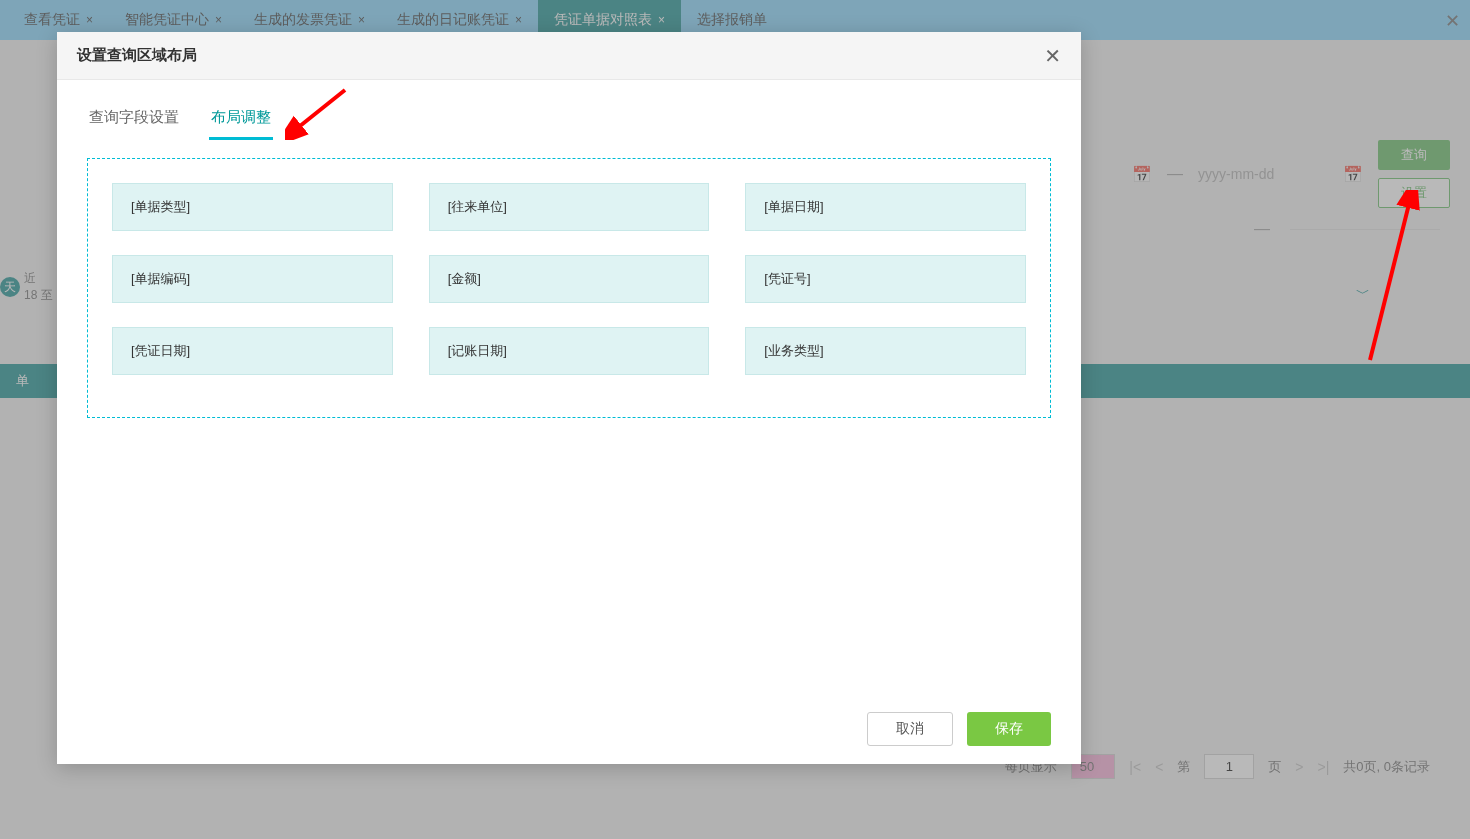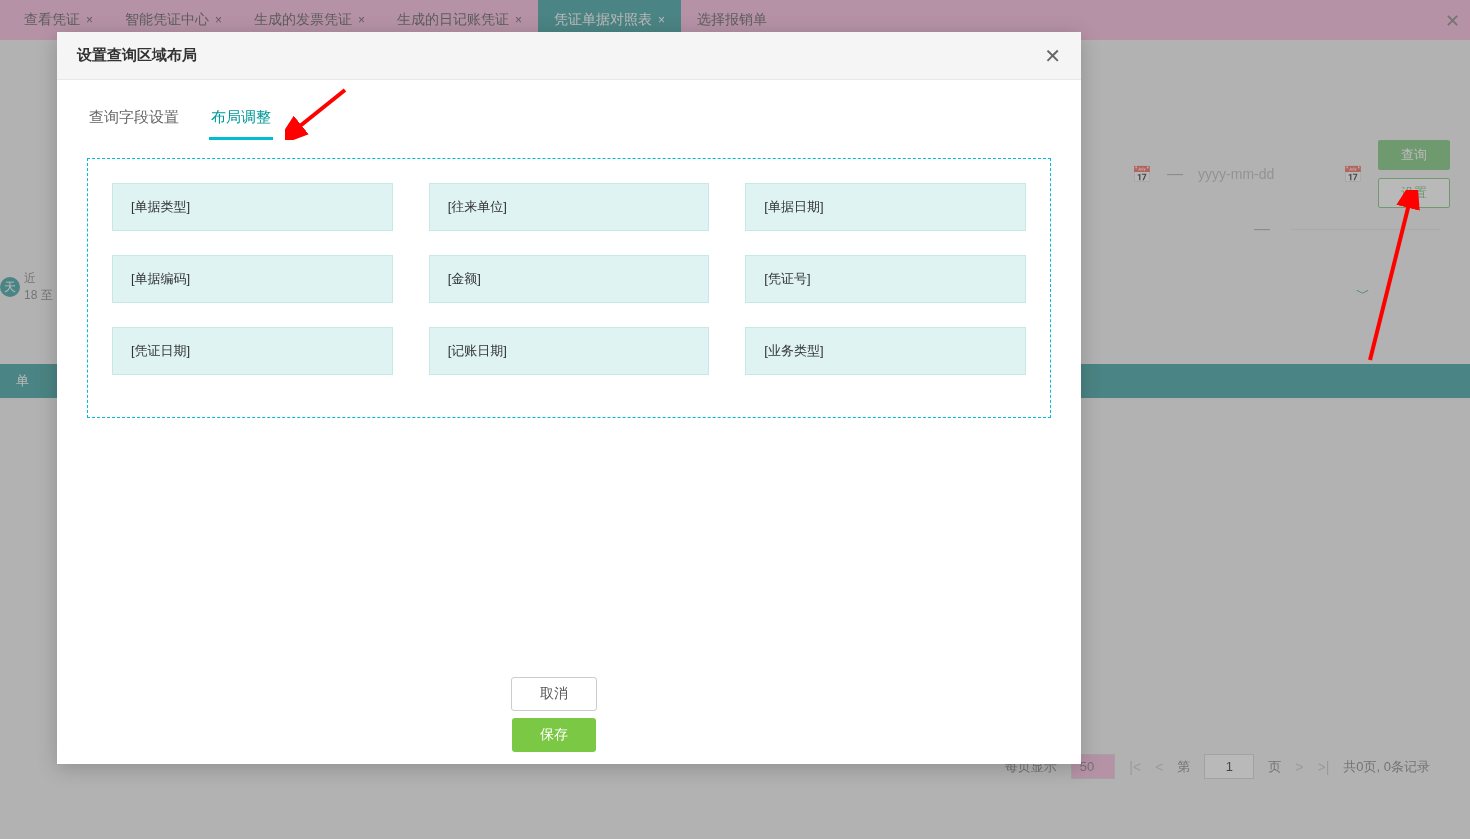--- a/index.html
+++ b/index.html
@@ -1,19 +1,19 @@
 <!DOCTYPE html>
 <html><head>
   <meta charset="utf-8">
   <style>
     * { margin: 0; padding: 0; box-sizing: border-box; font-family: "Microsoft YaHei", Arial, sans-serif; }
     body { width: 1470px; height: 839px; background: #f0f0f0; position: relative; overflow: hidden; }
 
     
-    .bg-tabs { display: flex; background: #f9a8d4; height: 40px; align-items: center; padding: 0 8px; position: relative; }
+    .bg-tabs { display: flex; background: #7dd3fc; height: 40px; align-items: center; padding: 0 8px; position: relative; }
     .bg-tab { padding: 0 16px; font-size: 14px; color: #333; height: 40px; display: flex; align-items: center; gap: 6px; }
     .bg-tab.active { background: #0d8a8a; color: #fff; }
     .bg-tab-close { font-size: 12px; cursor: pointer; }
     .bg-close-all { position: absolute; right: 10px; top: 10px; font-size: 18px; color: #666; cursor: pointer; }
 
     
     .bg-content { padding: 50px 20px 0 20px; position: absolute; top: 40px; left: 0; right: 0; bottom: 0; }
     .bg-date-placeholder { color: #aaa; font-size: 14px; width: 130px; }
     .bg-cal-icon { color: #0d8a8a; font-size: 16px; }
     .bg-dash { color: #999; }
@@ -49,21 +49,21 @@
     .modal-tab { padding: 8px 2px 10px 2px; font-size: 15px; color: #666; cursor: pointer; border-bottom: 3px solid transparent; }
     .modal-tab.active { color: #009999; border-bottom: 3px solid #00bcd4; }
 
     .layout-box { border: 1px dashed #00bcd4; padding: 24px 24px 40px 24px; min-height: 260px; }
     .layout-grid { display: grid; grid-template-columns: repeat(3, 1fr); gap: 24px 36px; }
     .layout-item { background: #dff3f3; padding: 14px 18px; font-size: 13px; color: #333; border: 1px solid #c8e8e8; cursor: move; }
 
     .arrow1 { position: absolute; top: 80px; left: 285px; z-index: 30; pointer-events: none; }
     .arrow2 { position: absolute; top: 190px; right: 40px; z-index: 30; pointer-events: none; }
 
-    .modal-footer { height: 58px; border-top: 0; display: flex; justify-content: flex-end; align-items: center; gap: 7px; padding: 0 30px 12px 0; flex-direction: column; }
+    .modal-footer { height: 58px; border-top: 0; display: flex; justify-content: flex-end; align-items: center; gap: 14px; padding: 0 30px 12px 0; }
     .btn-cancel { background: #fff; border: 1px solid #ccc; color: #555; padding: 7px 28px; font-size: 14px; border-radius: 3px; cursor: pointer; }
     .btn-save { background: #7ac843; border: none; color: #fff; padding: 8px 28px; font-size: 14px; border-radius: 3px; cursor: pointer; }
   </style>
 </head>
 <body>
 
 <div class="bg-tabs">
   <div class="bg-tab">
       <span>查看凭证</span>
       <span class="bg-tab-close">×</span>

